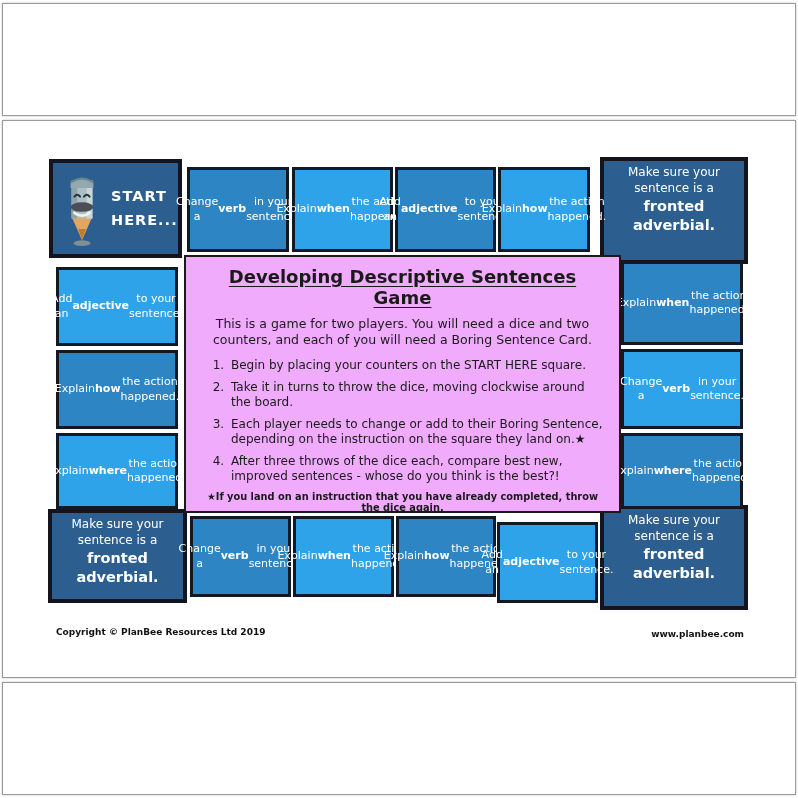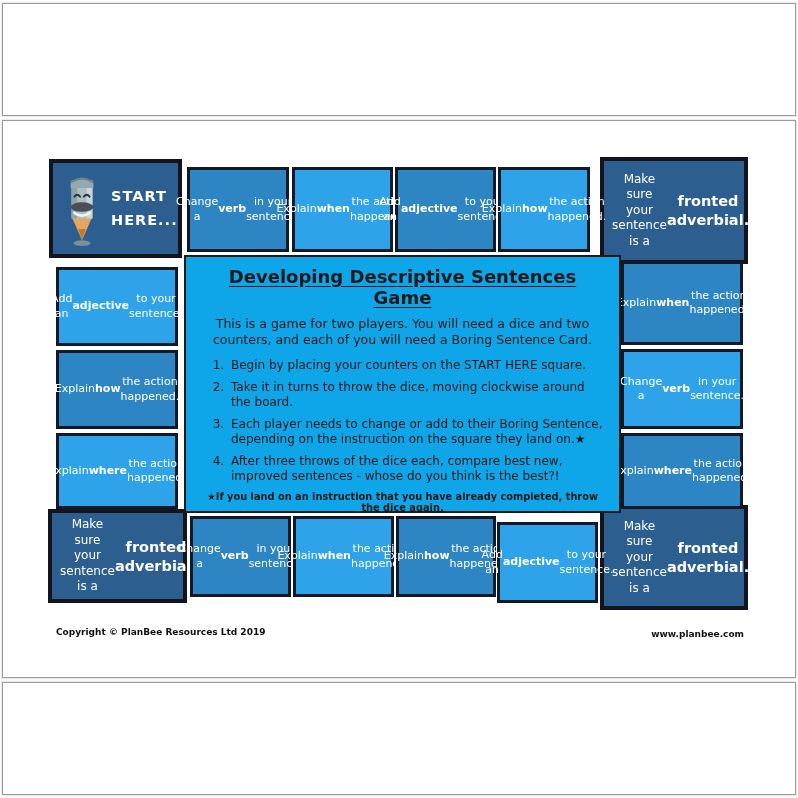--- a/index.html
+++ b/index.html
@@ -27,21 +27,21 @@
     position:absolute;display:flex;align-items:center;justify-content:center;
     text-align:center;color:#fff;font-size:11px;line-height:1.3;
     padding:4px 7px;border:3px solid var(--square-border);
   }
   .sq.mid{background:var(--mid-blue);}
   .sq.light{background:var(--light-blue);}
   .sq b{font-weight:bold;}
 
   .corner{
     position:absolute;display:flex;align-items:center;justify-content:flex-start;
-    flex-direction:row;text-align:center;color:#fff;
+    flex-direction:column;text-align:center;color:#fff;
     background:var(--corner-blue);border:4px solid #14141e;
     font-size:12px;line-height:1.3;padding:4px 8px;
   }
   .corner .big{display:block;font-weight:bold;font-size:14.5px;margin-top:1px;}
 
   .corner.start{flex-direction:row;gap:10px;justify-content:flex-start;padding-left:10px;}
   .start-text{font-size:14.5px;font-weight:bold;letter-spacing:1px;line-height:1.6;text-align:left;}
 
   
   .c-start{left:46px;top:38px;width:133px;height:99px;}
@@ -63,21 +63,21 @@
   .l1{left:53px;top:229px;width:122px;height:79px;}
   .l2{left:53px;top:312px;width:122px;height:76px;}
 
   .r0{left:618px;top:140px;width:122px;height:84px;}
   .r1{left:618px;top:228px;width:122px;height:80px;}
   .r2{left:618px;top:312px;width:122px;height:76px;}
 
   
   .center-panel{
     position:absolute;left:181px;top:134px;width:437px;height:258px;
-    background:#0ea5e9;border:2px solid #1a1a1a;padding:9px 14px 6px 14px;color:#1a1a1a;
+    background:#f0abfc;border:2px solid #1a1a1a;padding:9px 14px 6px 14px;color:#1a1a1a;
   }
   .center-panel h1{
     font-size:18px;font-weight:bold;text-align:center;
     text-decoration:underline;text-underline-offset:3px;margin-bottom:8px;
   }
   .intro{font-size:12.5px;text-align:center;line-height:1.3;margin-bottom:9px;}
   ol.instructions{padding-left:28px;}
   ol.instructions li{font-size:12px;line-height:1.25;margin-bottom:7px;padding-left:3px;}
   .footnote{font-size:9.8px;text-align:center;margin-top:2px;font-weight:bold;}
 

